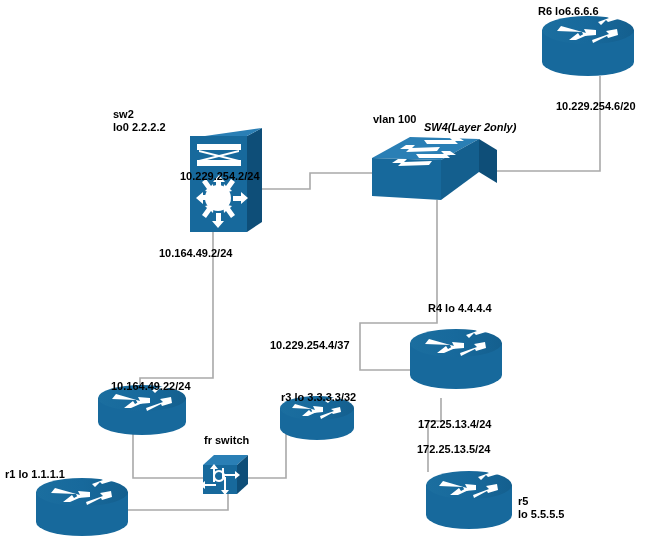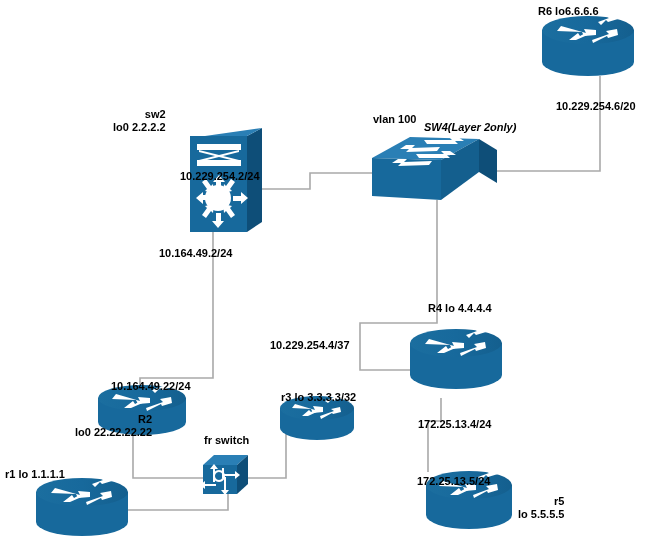--- a/index.html
+++ b/index.html
@@ -2,21 +2,21 @@
 <html><head>
 <meta charset="utf-8">
 <style>
   html,body{margin:0;padding:0;background:#ffffff;}
   body{width:666px;height:548px;overflow:hidden;
        font-family:"Liberation Sans", sans-serif;}
   #diagram{position:relative;width:666px;height:424px;background:#fff;}
   svg{display:block;}
   .lbl{position:absolute;font-family:"Liberation Sans", sans-serif;
        font-size:11px;font-weight:bold;color:#000;white-space:pre;line-height:13px;}
-  .lbl.multi{white-space:pre-line;text-align:right;}
+  .lbl.multi{white-space:pre-line;}
 </style>
 </head>
 <body>
 
 <div id="diagram">
 
 <svg width="666" height="548" viewBox="0 0 666 548">
   <defs>
     <linearGradient id="cylTop" x1="0" y1="0" x2="1" y2="0">
       <stop offset="0%" stop-color="#1B6E9F"></stop>
@@ -197,29 +197,27 @@
 <div class="lbl" style="left:180px;top:170px;">10.229.254.2/24</div>
 
 <div class="lbl" style="left:159px;top:247px;">10.164.49.2/24</div>
 
 <div class="lbl" style="left:428px;top:302px;">R4 lo 4.4.4.4</div>
 
 <div class="lbl" style="left:270px;top:339px;">10.229.254.4/37</div>
 
 <div class="lbl" style="left:87px;top:380px;margin-left:24px;">10.164.49.22/24</div>
 
-<div class="lbl multi" style="left:75px;top:413px;">R2
-lo0 22.22.22.22</div>
 
 <div class="lbl" style="left:281px;top:391px;">r3 lo 3.3.3.3/32</div>
 
 <div class="lbl" style="left:204px;top:434px;">fr switch</div>
 
 <div class="lbl" style="left:418px;top:418px;text-align:center;">172.25.13.4/24</div>
 
-<div class="lbl" style="left:417px;top:443px;margin-top:32px;">172.25.13.5/24</div>
+<div class="lbl" style="left:417px;top:443px;">172.25.13.5/24</div>
 
 <div class="lbl" style="left:5px;top:468px;">r1 lo 1.1.1.1</div>
 
 <div class="lbl multi" style="left:518px;top:495px;">r5
 lo 5.5.5.5</div>
 
 </div>
 
 </body></html>

